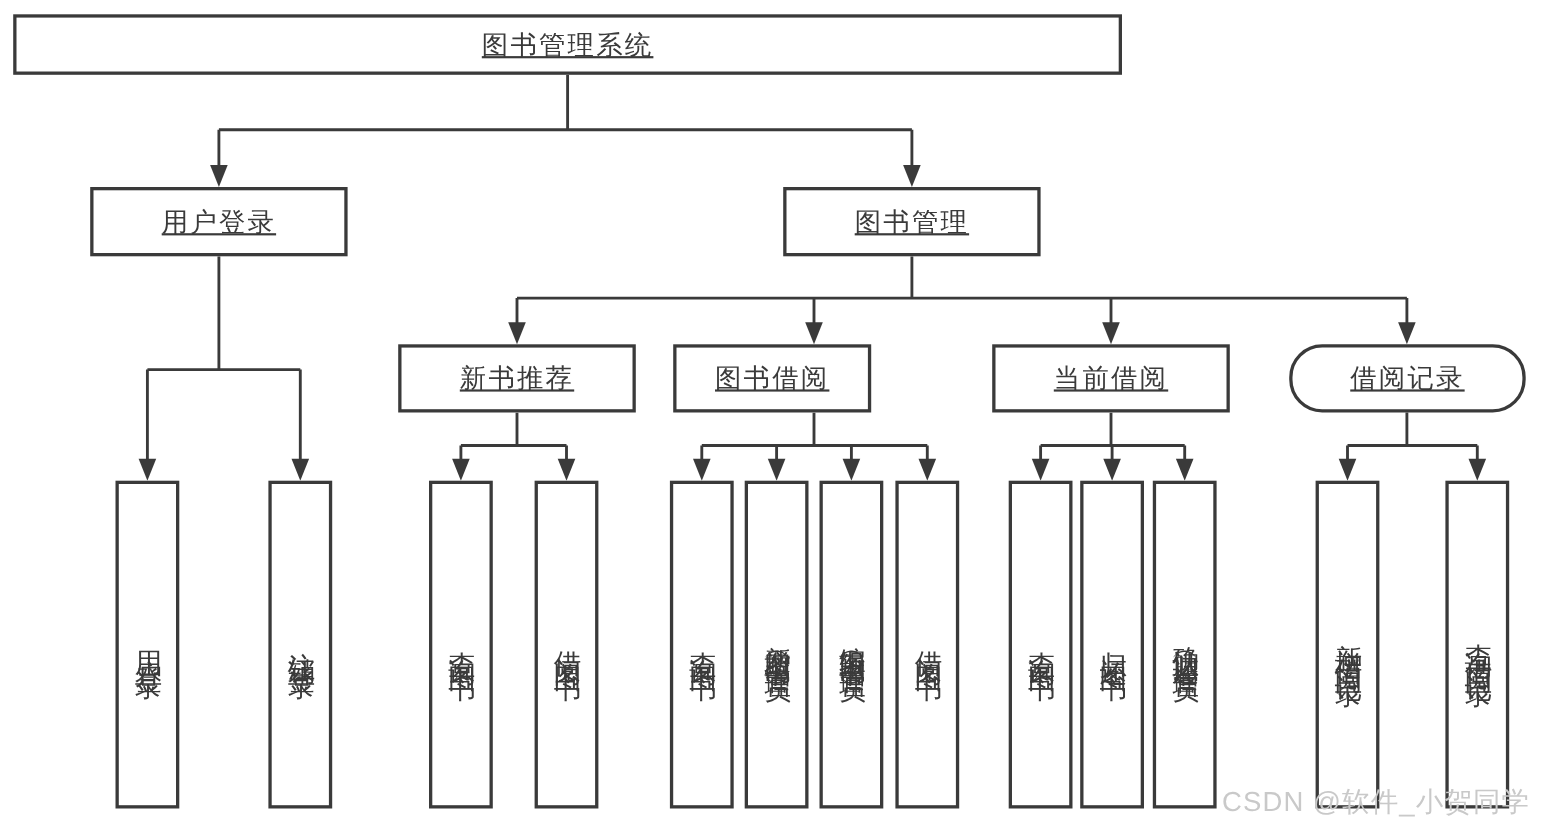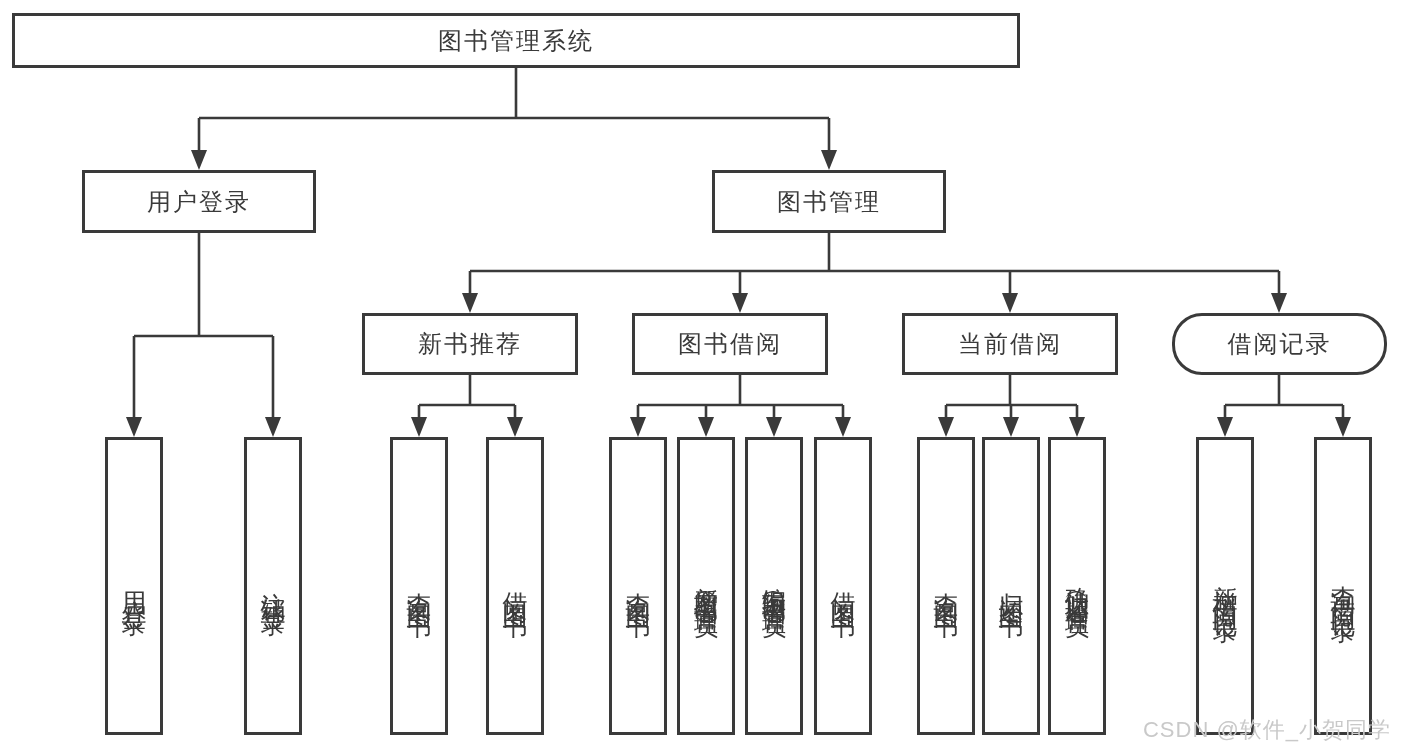--- a/index.html
+++ b/index.html
@@ -29,36 +29,36 @@
   .node {
     position: absolute;
     background: var(--box-bg);
     border: 3px solid var(--line);
     display: flex;
     align-items: center;
     justify-content: center;
     color: var(--text);
     z-index: 2;
   }
-  .node.h { font-size: 24px; letter-spacing: 2px; }
+  .node.h { font-size: 24px; letter-spacing: 2px; text-decoration: underline; }
   .node.root { border-width: 3px; }
   .node.leaf span {
     writing-mode: vertical-rl;
     text-orientation: mixed;
     font-size: 25px;
     letter-spacing: 7px;
     line-height: 1;
     white-space: nowrap;
   }
   .node.leaf.long span { letter-spacing: 4px; font-size: 24px; }
   .watermark {
     position: absolute;
     right: 14px;
     bottom: 2px;
-    font-size: 22px;
+    font-size: 25px;
     color: var(--wm);
     z-index: 3;
     letter-spacing: 1px;
   }
 </style>
 </head>
 <body>
 
 <div class="stage">
 
@@ -109,21 +109,21 @@
   <div class="node h" style="left:82px; top:170px; width:234px; height:63px;">
     <span>用户登录</span>
   </div>
   <div class="node h" style="left:362px; top:313px; width:216px; height:62px;">
     <span>新书推荐</span>
   </div>
 
   <div class="node h" style="left:712px; top:170px; width:234px; height:63px;">
     <span>图书管理</span>
   </div>
-  <div class="node h" style="left:632px; top:313px; width:196px; height:62px;">
+  <div class="node h" style="left:612px; top:313px; width:180px; height:62px;">
     <span>图书借阅</span>
   </div>
   <div class="node h" style="left:902px; top:313px; width:216px; height:62px;text-align:right;">
     <span>当前借阅</span>
   </div>
   <div class="node h" style="left:1172px; top:313px; width:215px; height:62px;border-radius:30px;">
     <span>借阅记录</span>
   </div>
 
   <div class="node leaf" style="left:105px; top:437px; width:58px; height:298px;">

